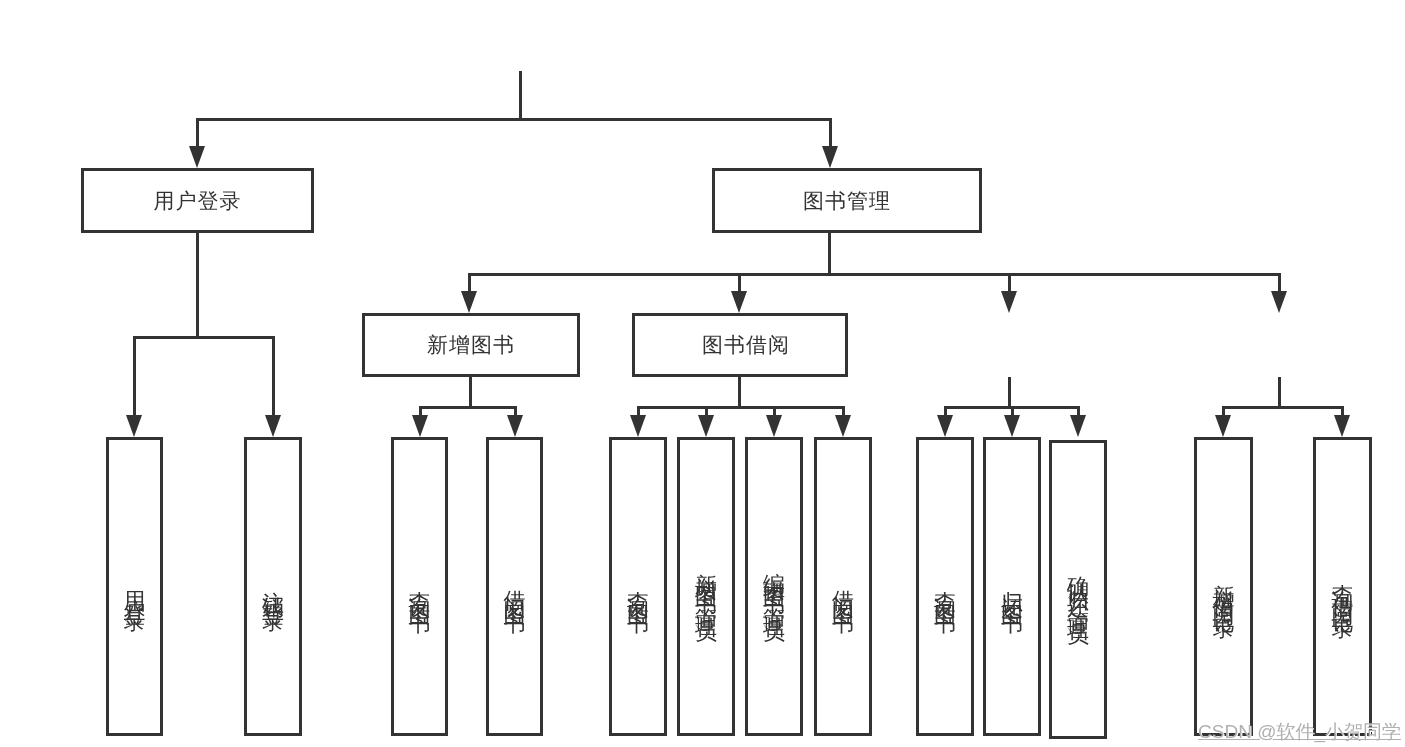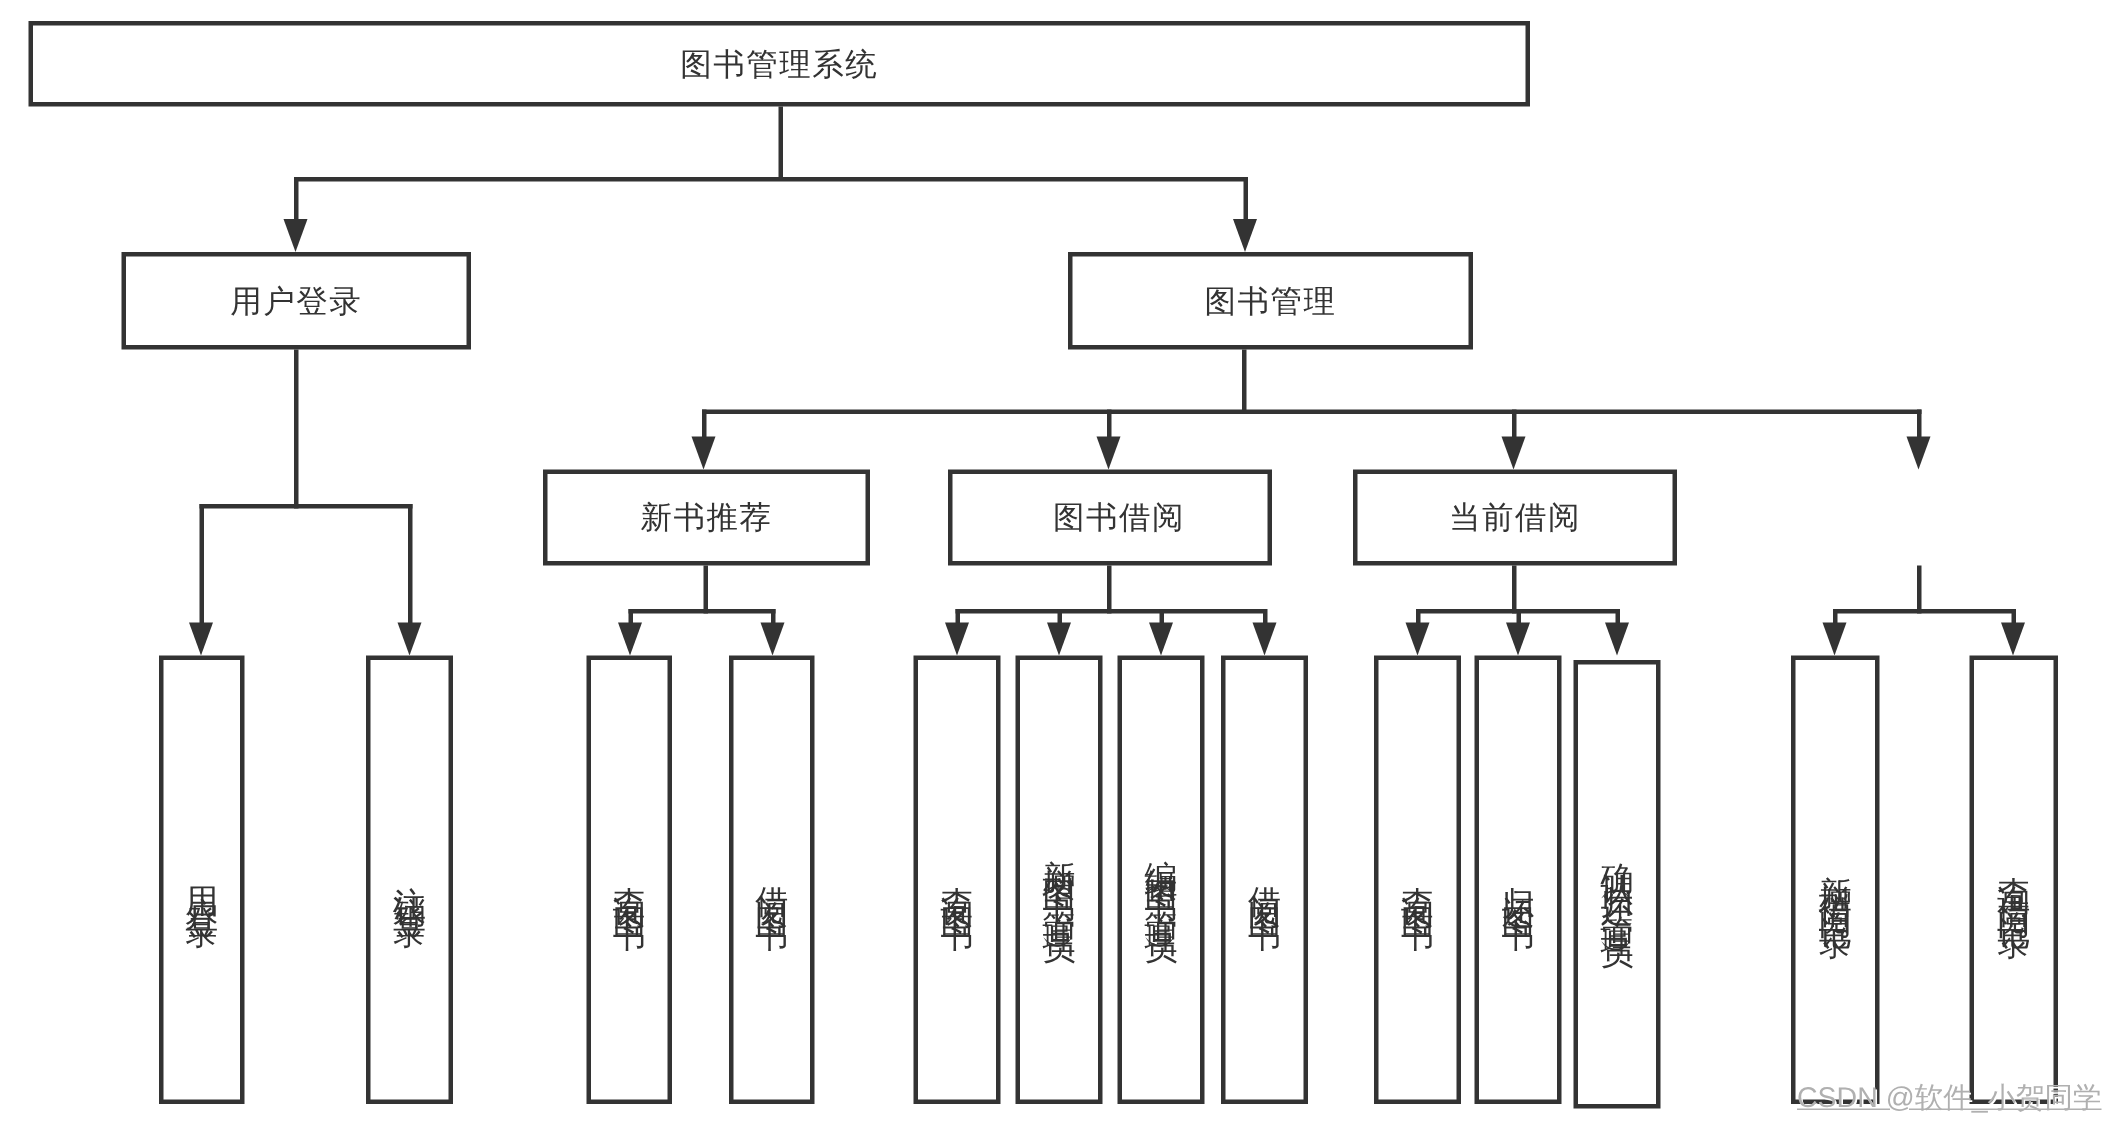--- a/index.html
+++ b/index.html
@@ -74,23 +74,20 @@
     z-index: 5;
     white-space: nowrap;
     text-decoration: underline;
   }
 </style>
 </head>
 <body>
 
 <div class="canvas">
 
-  <div class="node hbox" style="left:19px; top:14px; width:1001px; height:57px;">
-    <span>图书管理系统</span>
-  </div>
 
   <div class="vline" style="left:519px; top:71px; height:48px;"></div>
   <div class="hline" style="left:196px; top:118px; width:636px;"></div>
   <div class="vline" style="left:196px; top:118px; height:31px;"></div>
   <div class="ahead" style="left:189px; top:146px;"></div>
   <div class="vline" style="left:829px; top:118px; height:31px;"></div>
   <div class="ahead" style="left:822px; top:146px;"></div>
 
   <div class="node hbox" style="left:81px; top:168px; width:233px; height:65px;">
     <span>用户登录</span>
@@ -111,27 +108,24 @@
   <div class="vline" style="left:468px; top:273px; height:21px;"></div>
   <div class="ahead" style="left:461px; top:291px;"></div>
   <div class="vline" style="left:738px; top:273px; height:21px;"></div>
   <div class="ahead" style="left:731px; top:291px;"></div>
   <div class="vline" style="left:1008px; top:273px; height:21px;"></div>
   <div class="ahead" style="left:1001px; top:291px;"></div>
   <div class="vline" style="left:1278px; top:273px; height:21px;"></div>
   <div class="ahead" style="left:1271px; top:291px;"></div>
 
   <div class="node hbox" style="left:362px; top:313px; width:218px; height:64px;">
-    <span>新书推荐</span>
+    <span>新增图书</span>
   </div>
   <div class="node hbox" style="left:632px; top:313px; width:216px; height:64px;padding-left:12px;">
     <span>图书借阅</span>
-  </div>
-  <div class="node hbox" style="left:902px; top:313px; width:216px; height:64px;">
-    <span>当前借阅</span>
   </div>
 
   <div class="vline" style="left:469px; top:377px; height:32px;"></div>
   <div class="hline" style="left:419px; top:406px; width:98px;"></div>
   <div class="vline" style="left:419px; top:406px; height:12px;"></div>
   <div class="ahead" style="left:412px; top:415px;"></div>
   <div class="vline" style="left:514px; top:406px; height:12px;"></div>
   <div class="ahead" style="left:507px; top:415px;"></div>
 
   <div class="vline" style="left:738px; top:377px; height:32px;"></div>

